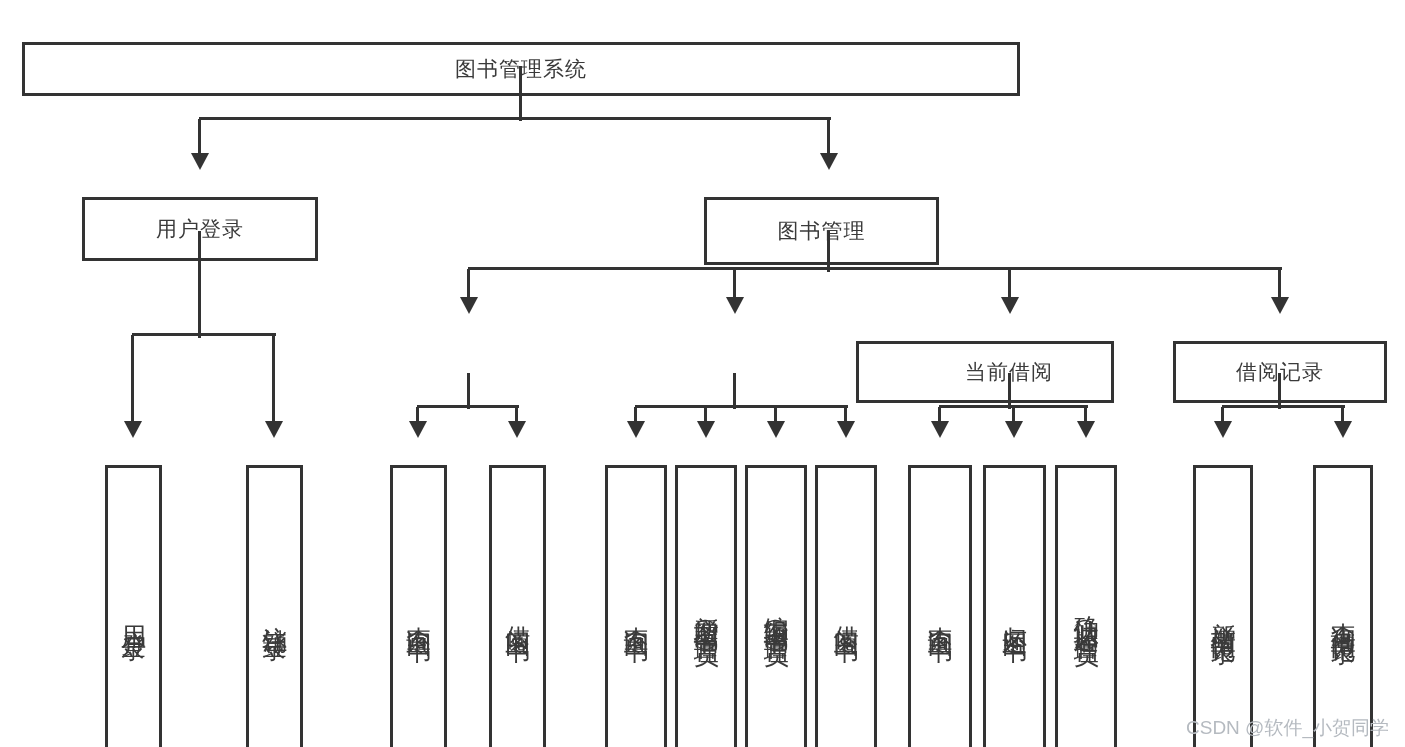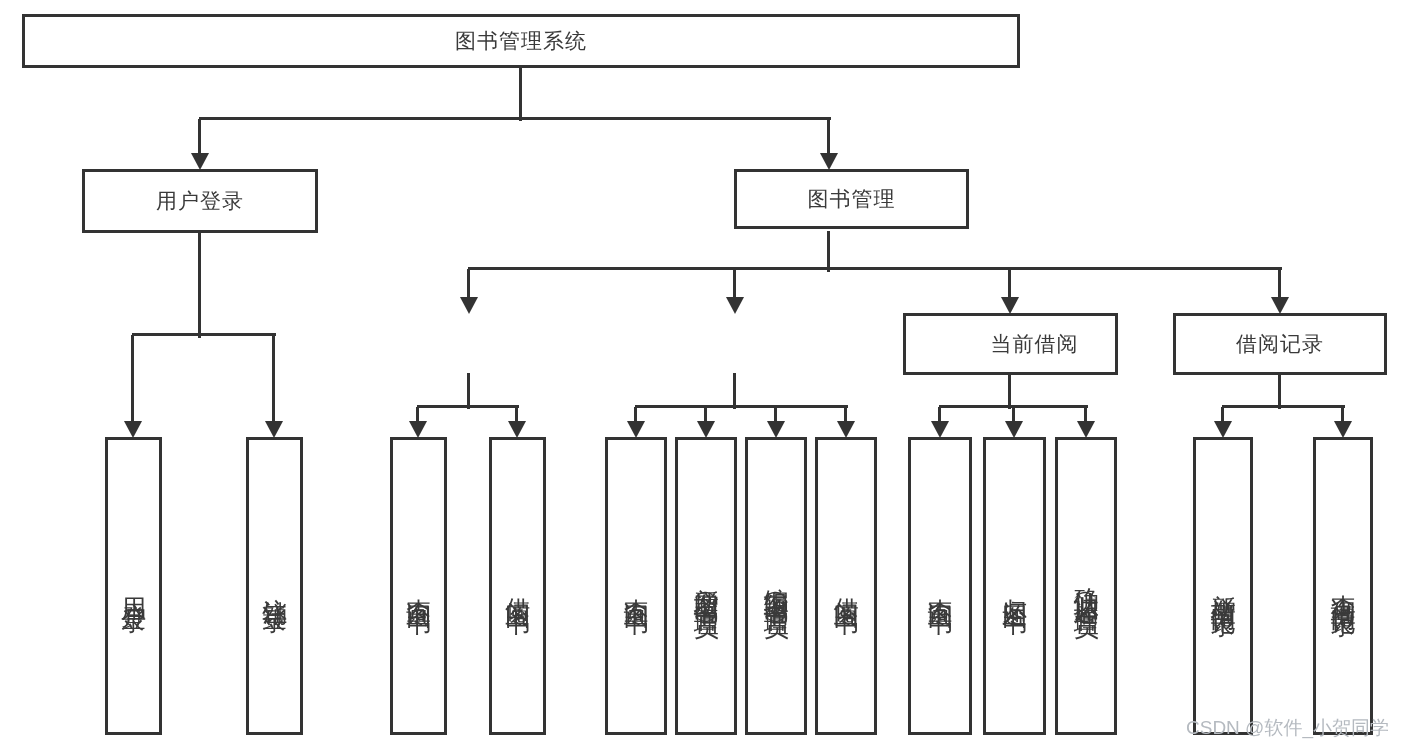--- a/index.html
+++ b/index.html
@@ -19,20 +19,21 @@
   }
   .node{
     position:absolute;
     box-sizing:border-box;
     border:3px solid var(--line);
     background:#fff;
     display:flex;
     align-items:center;
     justify-content:center;
     text-align:center;
+    margin-top:28px;
   }
   .node.hbox{font-size:21px;letter-spacing:1px;}
   .node.leaf span{
     writing-mode:vertical-rl;
     text-orientation:mixed;
     font-size:25px;
     letter-spacing:4px;
     line-height:1.1;
     white-space:nowrap;
   }
@@ -59,25 +60,25 @@
 
 <div class="stage">
 
   <div class="node hbox" style="left:22px;top:14px;width:998px;height:54px;">
     <span>图书管理系统</span>
   </div>
 
   <div class="node hbox" style="left:82px;top:169px;width:236px;height:64px;">
     <span>用户登录</span>
   </div>
-  <div class="node hbox" style="left:734px;top:169px;width:235px;height:60px;">
+  <div class="node hbox" style="left:704px;top:169px;width:235px;height:68px;">
     <span>图书管理</span>
   </div>
 
-  <div class="node hbox" style="left:903px;top:313px;width:215px;height:62px;padding-left:48px;">
+  <div class="node hbox" style="left:856px;top:313px;width:258px;height:62px;padding-left:48px;">
     <span>当前借阅</span>
   </div>
   <div class="node hbox" style="left:1173px;top:313px;width:214px;height:62px;">
     <span>借阅记录</span>
   </div>
 
   <div class="node leaf" style="left:105px;top:437px;width:57px;height:298px;">
     <span>用户登录</span>
   </div>
   <div class="node leaf" style="left:246px;top:437px;width:57px;height:298px;">

